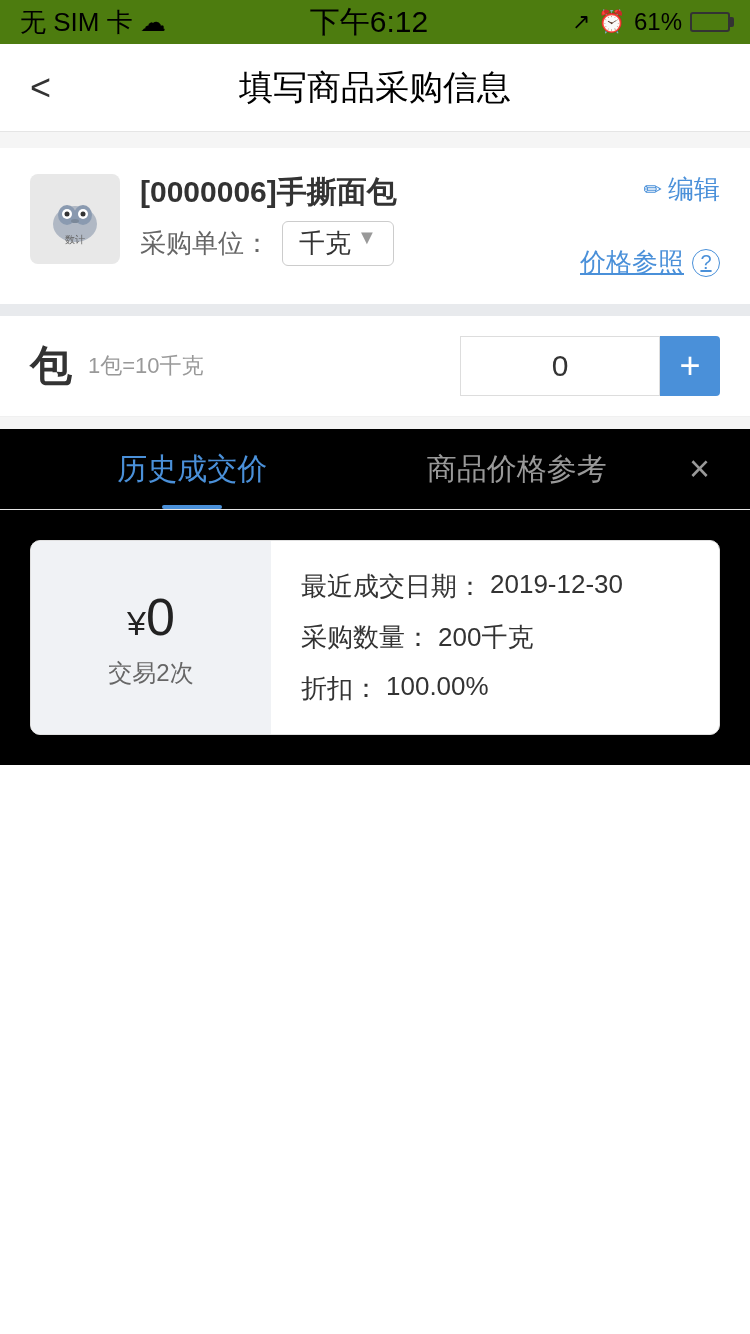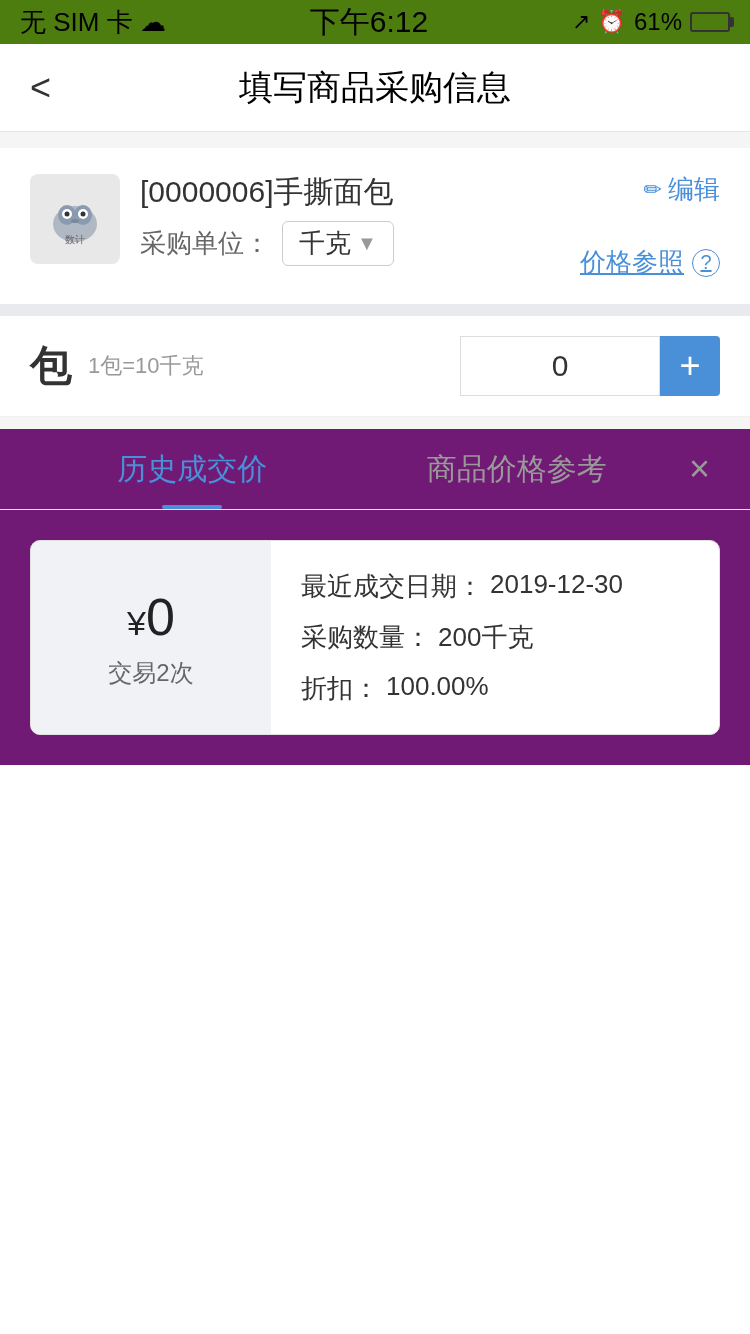--- a/index.html
+++ b/index.html
@@ -121,38 +121,38 @@
       flex-shrink: 0;
     }
     .product-info {
       display: flex;
       flex-direction: column;
       gap: 8px;
     }
     .product-name {
       font-size: 30px;
       color: #333;
-      font-weight: 400;
+      font-weight: 700;
     }
     .product-unit-row {
       display: flex;
       align-items: center;
       gap: 12px;
       font-size: 26px;
       color: #666;
     }
     .unit-select {
       border: 1px solid #ccc;
       border-radius: 6px;
       padding: 4px 16px;
       font-size: 26px;
       color: #333;
       background: #fff;
       display: flex;
-      align-items: center;
+      align-items: flex-start;
       gap: 6px;
     }
     .unit-dropdown-arrow {
       font-size: 20px;
       color: #999;
     }
     .product-edit {
       font-size: 26px;
       color: #4a90d9;
       display: flex;
@@ -237,21 +237,21 @@
       align-items: center;
       justify-content: center;
       font-size: 36px;
       color: #fff;
       cursor: pointer;
       border-radius: 0 4px 4px 0;
     }
 
     
     .tab-panel {
-      background: #701a75;
+      background: #000000;
       margin-top: 12px;
     }
     .tab-header {
       display: flex;
       align-items: center;
       border-bottom: 1px solid #e5e5e5;
       padding: 0 30px;
       position: relative;
     }
     .tab-item {

